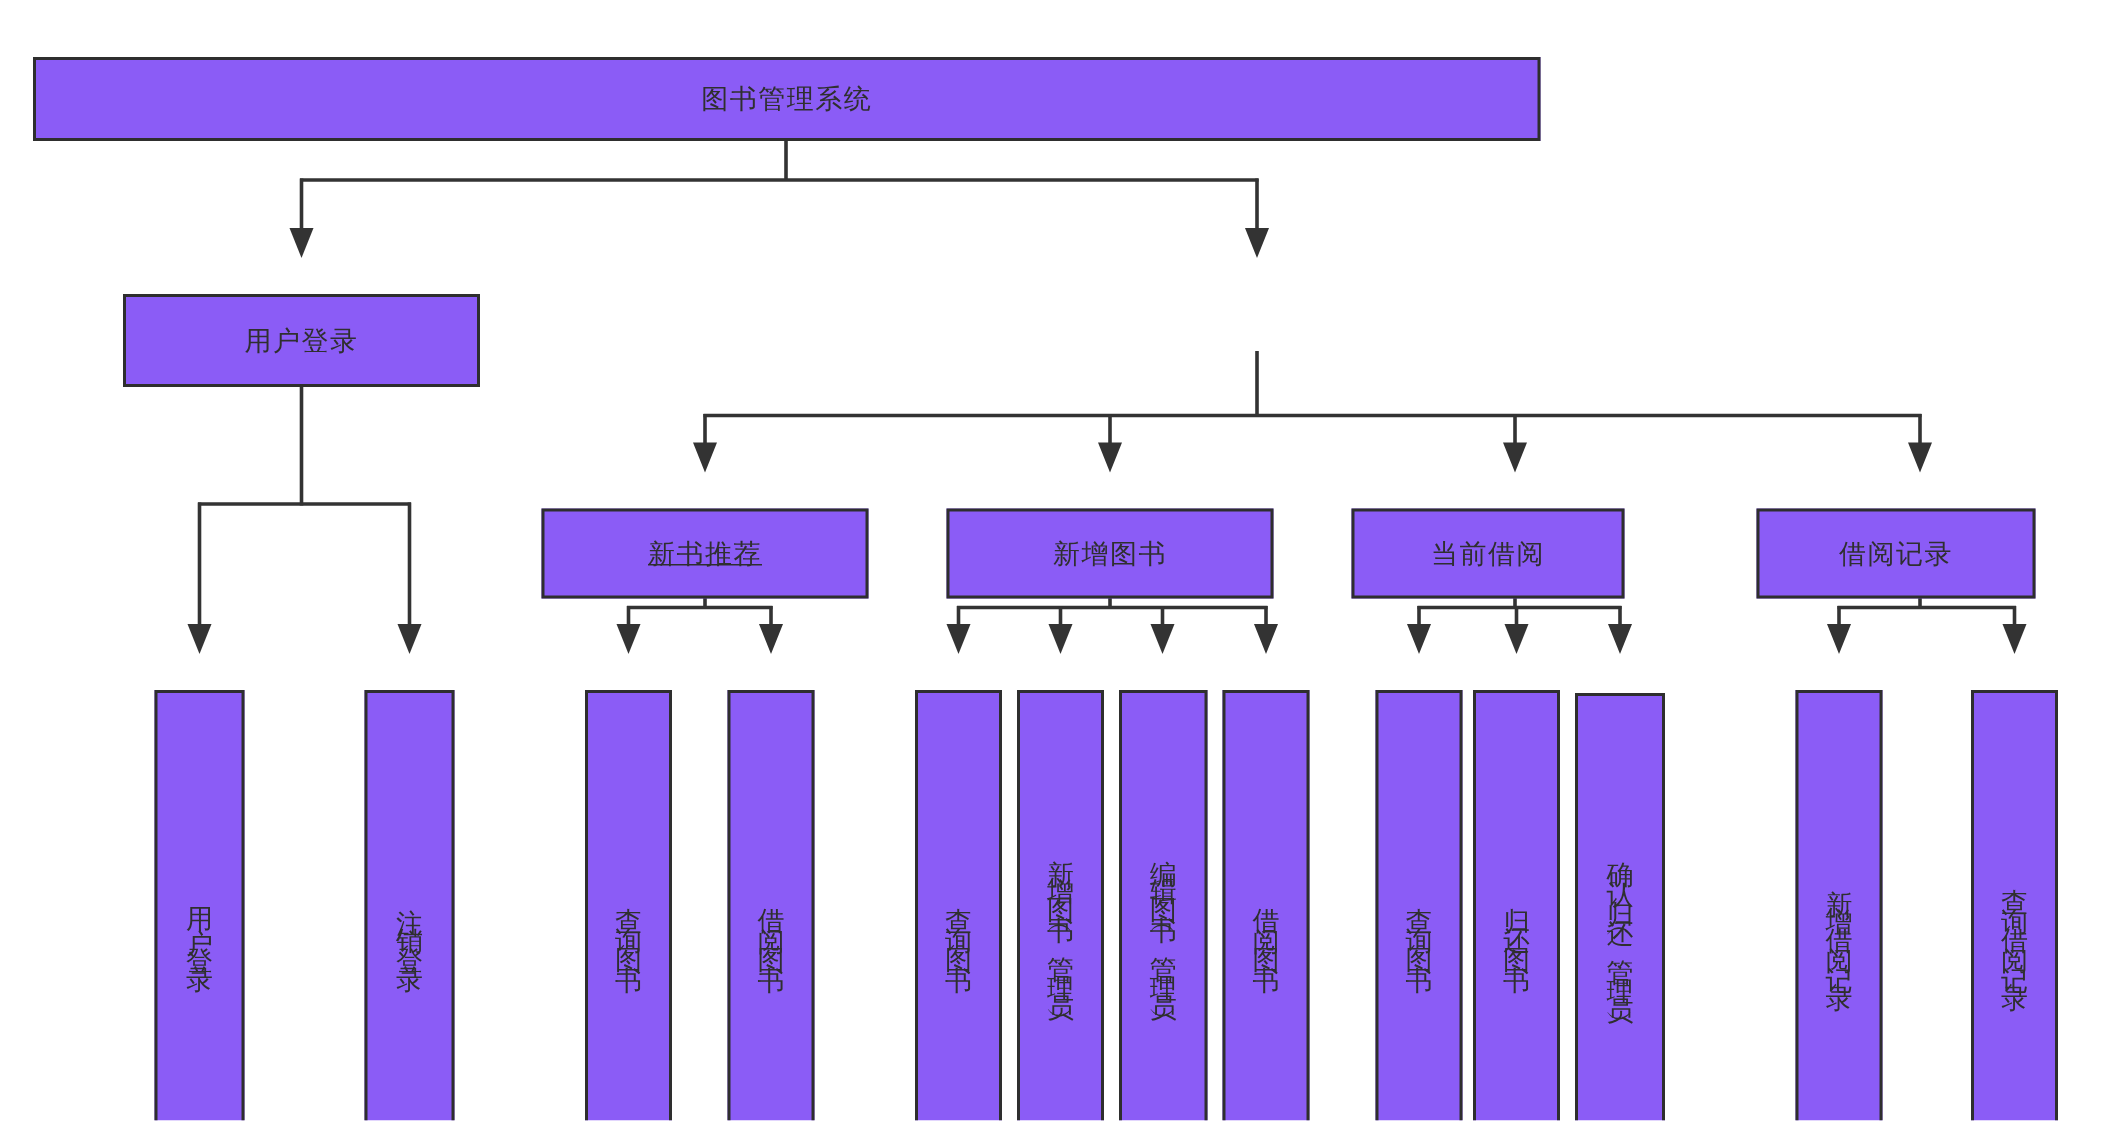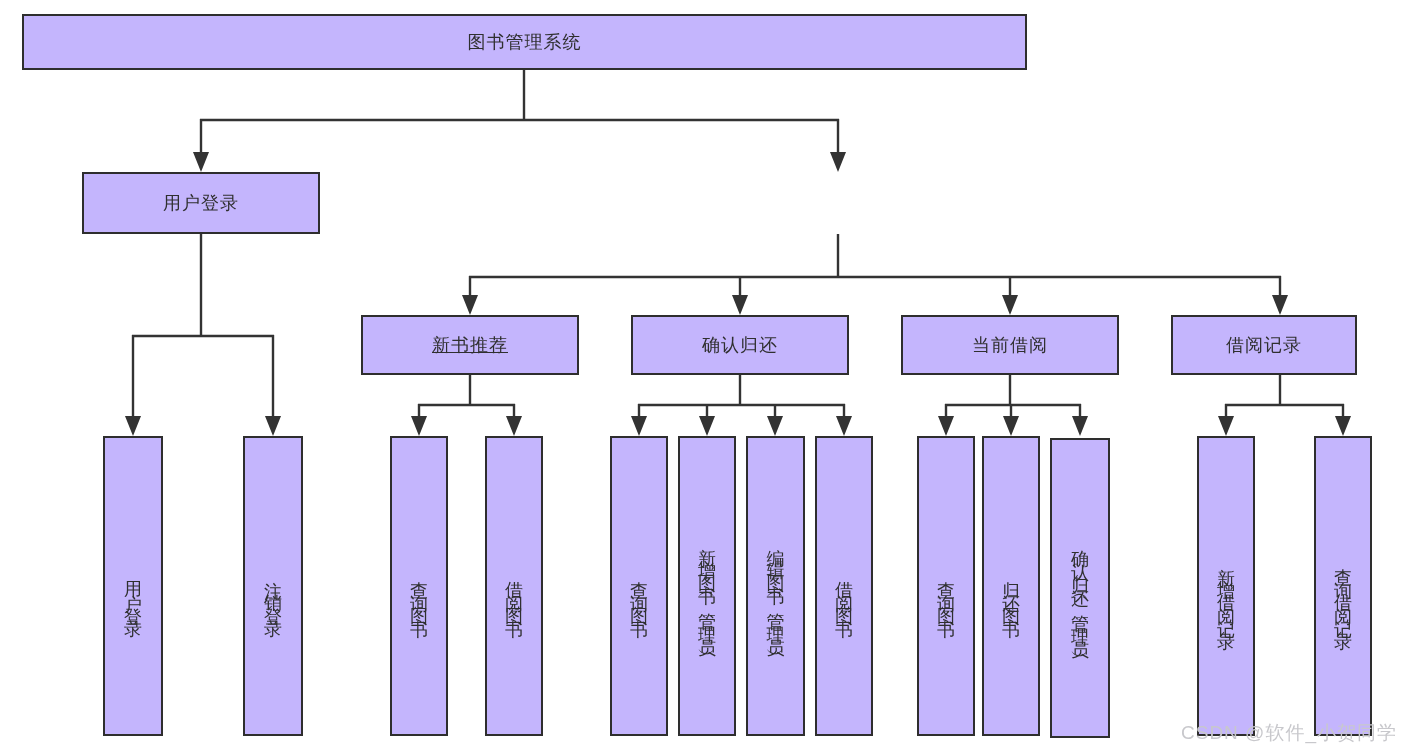--- a/index.html
+++ b/index.html
@@ -16,27 +16,28 @@
     background:var(--bg);
     font-family:"Liberation Sans", sans-serif;
     overflow:hidden;
   }
   .connectors{position:absolute;left:0;top:0;z-index:1;}
   .ln{stroke:var(--line-color);stroke-width:2.4;fill:none;}
   .arrow{fill:var(--line-color);stroke:none;}
   .node{
     position:absolute;
     box-sizing:border-box;
-    background:#c4b5fd;
+    background:#8b5cf6;
     border:2.4px solid var(--border-color);
     display:flex;align-items:center;justify-content:center;
     color:var(--text-color);
     font-size:18px;
     letter-spacing:1px;
     z-index:2;
+    margin-top:24px;
   }
   .leaf{
     writing-mode:vertical-rl;
     letter-spacing:13px;
     line-height:1;
     font-size:18px;
   }
   .leaf span{display:block;margin-top:13px;}
   .watermark{
     position:absolute;
@@ -114,22 +115,22 @@
     <polygon class="arrow" points="1218,416 1234,416 1226,436"></polygon>
     <line class="ln" x1="1343" y1="404" x2="1343" y2="420"></line>
     <polygon class="arrow" points="1335,416 1351,416 1343,436"></polygon>
   </svg>
 
   <div class="node" style="left:22px;top:14px;width:1005px;height:56px;">图书管理系统</div>
 
   <div class="node" style="left:82px;top:172px;width:238px;height:62px;">用户登录</div>
 
   <div class="node" style="left:361px;top:315px;width:218px;height:60px;text-decoration:underline;">新书推荐</div>
-  <div class="node" style="left:631px;top:315px;width:218px;height:60px;">确认归还</div>
-  <div class="node" style="left:901px;top:315px;width:218px;height:60px;">当前借阅</div>
+  <div class="node" style="left:631px;top:315px;width:218px;height:60px;">新增图书</div>
+  <div class="node" style="left:901px;top:315px;width:182px;height:60px;">当前借阅</div>
   <div class="node" style="left:1171px;top:315px;width:186px;height:60px;">借阅记录</div>
 
   <div class="node leaf" style="left:103px;top:436px;width:60px;height:300px;">
     <span>用户登录</span>
   </div>
   <div class="node leaf" style="left:243px;top:436px;width:60px;height:300px;">
     <span>注销登录</span>
   </div>
 
   <div class="node leaf" style="left:390px;top:436px;width:58px;height:300px;">
@@ -162,15 +163,14 @@
     <span>确认归还（管理员）</span>
   </div>
 
   <div class="node leaf" style="left:1197px;top:436px;width:58px;height:300px;">
     <span>新增借阅记录</span>
   </div>
   <div class="node leaf" style="left:1314px;top:436px;width:58px;height:300px;">
     <span>查询借阅记录</span>
   </div>
 
-  <div class="watermark">CSDN @软件_小贺同学</div>
 
 </div>
 
 </body></html>

